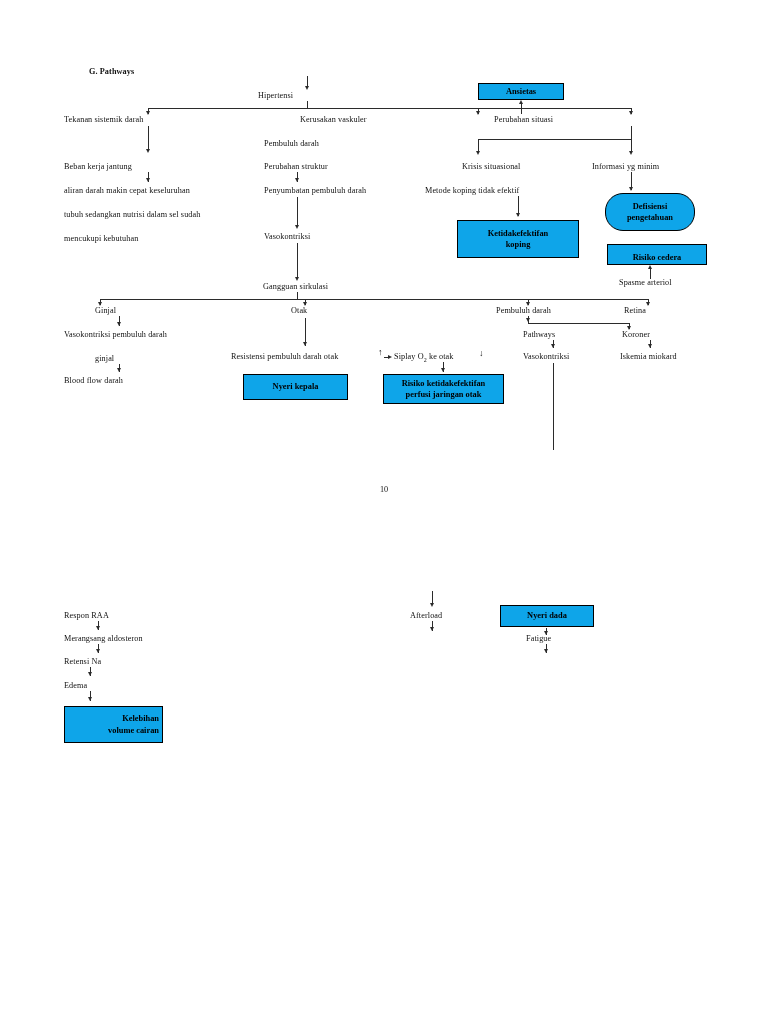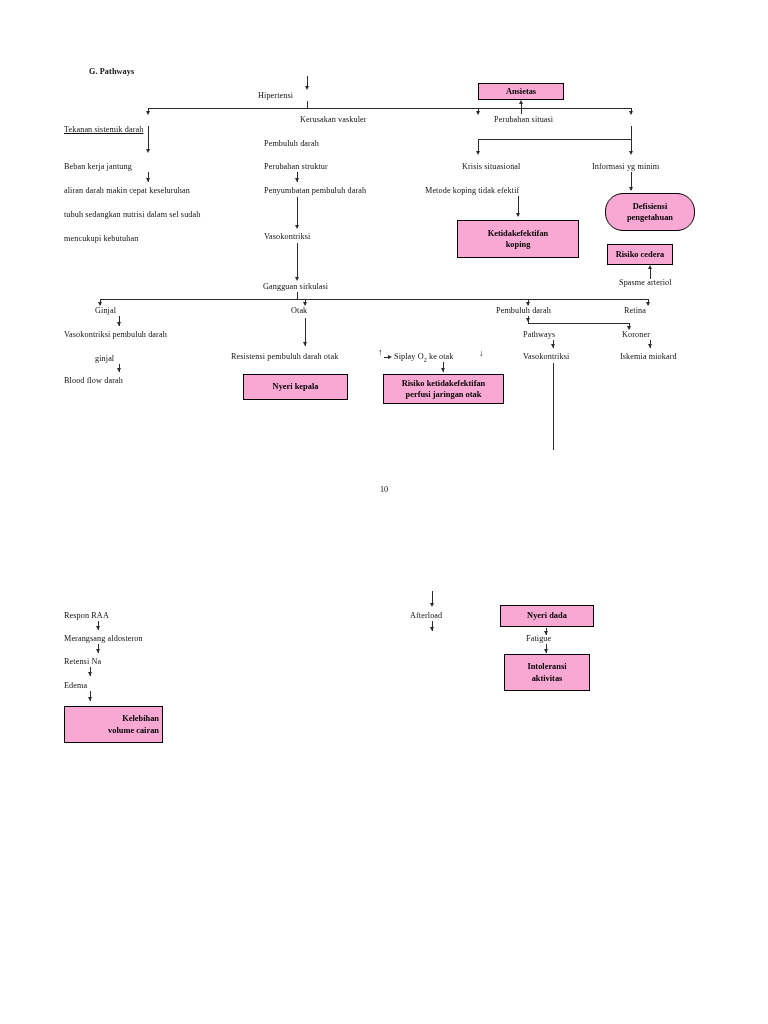--- a/index.html
+++ b/index.html
@@ -36,21 +36,21 @@
     border: 1.1px solid #000000;
     box-sizing: border-box;
     display: flex;
     flex-direction: column;
     align-items: center;
     justify-content: center;
     font-weight: bold;
     font-size: 8.4px;
     line-height: 11.5px;
     text-align: center;
-    background: #f9a8d4;
+    background: #0ea5e9;
     color: #000000;
     padding: 1px 3px;
   }
   .box span { display: block; white-space: nowrap; }
   
   .vline {
     position: absolute;
     width: 0;
     border-left: 1px solid #2b2b2b;
   }
@@ -105,21 +105,21 @@
 
   <div class="vline" style="left:307px; top:101px; height:7px;"></div>
   <div class="hline" style="left:148px; top:108px; width:483px;"></div>
   <div class="vline" style="left:148px; top:108px; height:6px;"></div>
   <div class="arrowdown" style="left:145.5px; top:111px;"></div>
   <div class="vline" style="left:478px; top:108px; height:6px;"></div>
   <div class="arrowdown" style="left:475.5px; top:111px;"></div>
   <div class="vline" style="left:631px; top:108px; height:6px;"></div>
   <div class="arrowdown" style="left:628.5px; top:111px;"></div>
 
-  <div class="t" style="left:64px; top:124px;text-decoration:underline;">Tekanan sistemik darah</div>
+  <div class="t" style="left:64px; top:114px;">Tekanan sistemik darah</div>
   <div class="t" style="left:300px; top:114px;">Kerusakan vaskuler</div>
   <div class="t" style="left:494px; top:114px;">Perubahan situasi</div>
 
   <div class="box" style="left:478px; top:83px; width:86px; height:17px;">
     <span>Ansietas</span>
   </div>
   <div class="vline" style="left:521px; top:104px; height:10px;"></div>
   <div class="arrowup" style="left:518.5px; top:100px;"></div>
 
   <div class="vline" style="left:148px; top:126px; height:25px;"></div>
@@ -171,21 +171,21 @@
   </div>
 
   <div class="vline" style="left:631px; top:172px; height:18px;"></div>
   <div class="arrowdown" style="left:628.5px; top:187px;"></div>
 
   <div class="box" style="left:605px; top:193px; width:90px; height:38px;border-radius:18px;">
     <span>Defisiensi</span>
     <span>pengetahuan</span>
   </div>
 
-  <div class="box" style="left:607px; top:244px; width:66px; height:21px;">
+  <div class="box" style="left:607px; top:244px; width:100px; height:21px;justify-content:flex-end;">
     <span>Risiko cedera</span>
   </div>
 
   <div class="vline" style="left:650px; top:269px; height:10px;"></div>
   <div class="arrowup" style="left:647.5px; top:265px;"></div>
   <div class="t" style="left:619px; top:277px;">Spasme arteriol</div>
 
   <div class="t" style="left:263px; top:281px;">Gangguan sirkulasi</div>
 
   <div class="vline" style="left:297px; top:292px; height:7px;"></div>
@@ -292,18 +292,14 @@
   </div>
 
   <div class="vline" style="left:546px; top:628px; height:7px;"></div>
   <div class="arrowdown" style="left:543.5px; top:631px;"></div>
 
   <div class="t" style="left:526px; top:633px;">Fatigue</div>
 
   <div class="vline" style="left:546px; top:644px; height:9px;"></div>
   <div class="arrowdown" style="left:543.5px; top:649px;"></div>
 
-  <div class="box" style="left:504px; top:654px; width:86px; height:37px;">
-    <span>Intoleransi</span>
-    <span>aktivitas</span>
-  </div>
 
 </div>
 
 </body></html>

